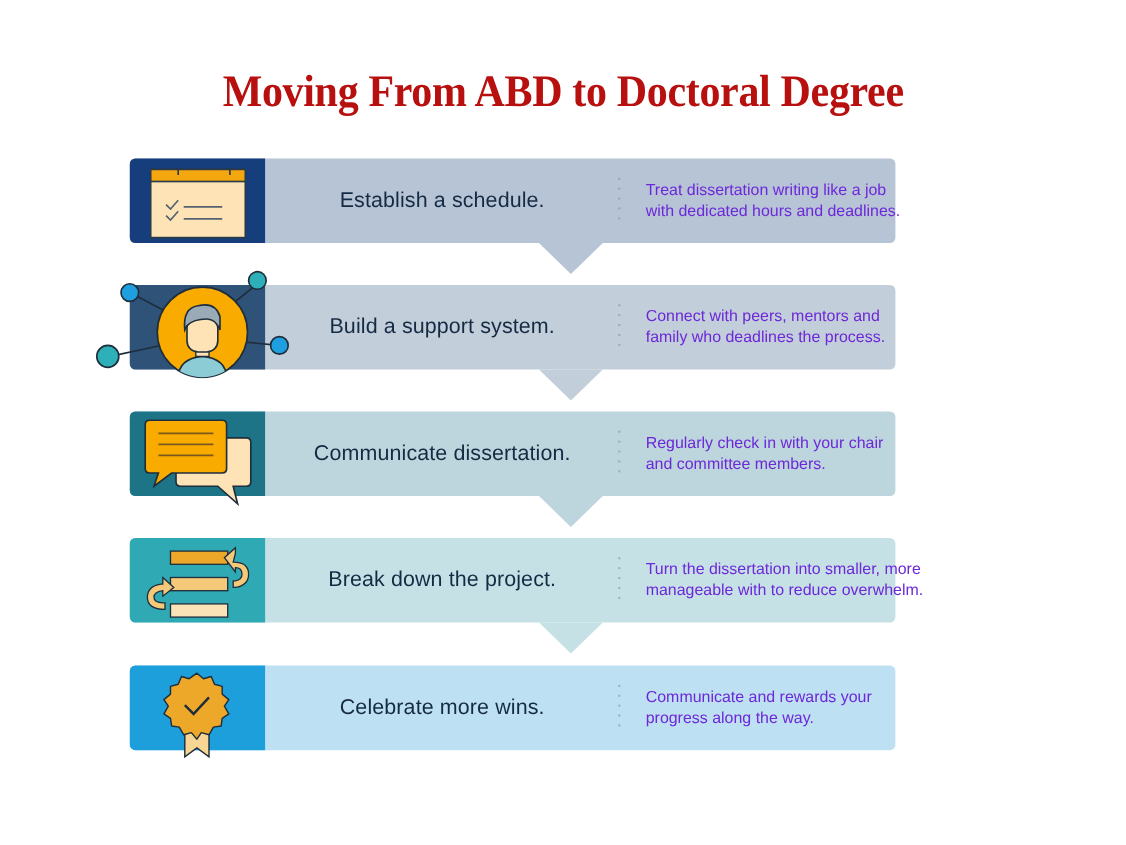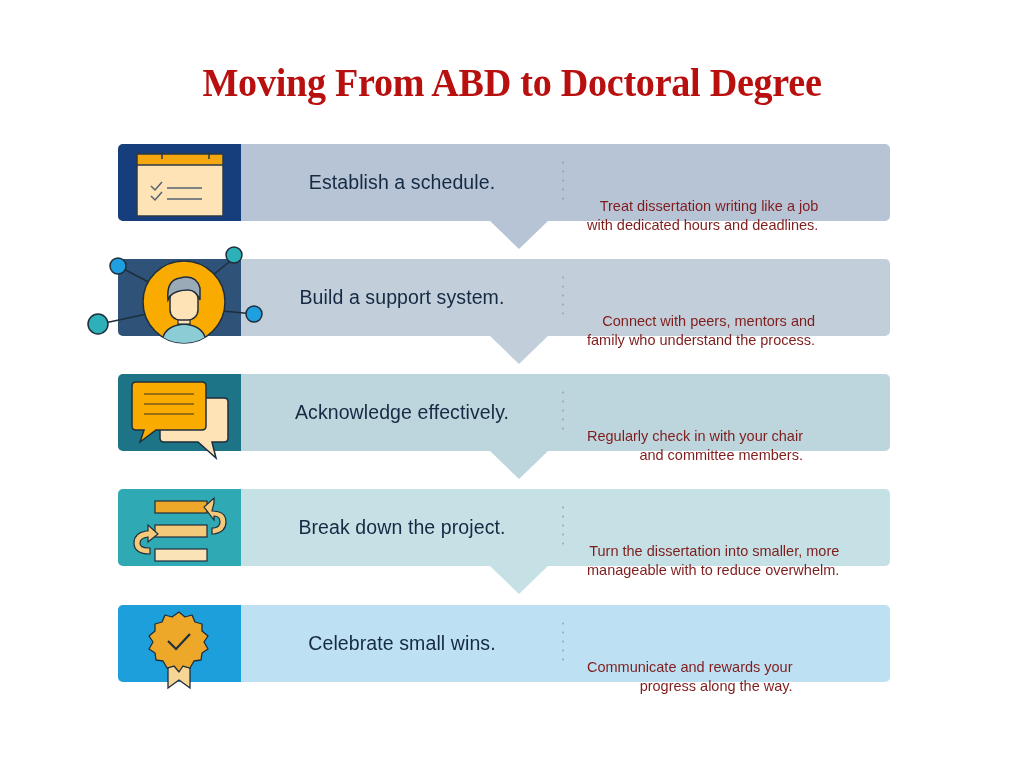--- a/index.html
+++ b/index.html
@@ -7,43 +7,42 @@
       width: 1024px; height: 768px; background: #ffffff; position: relative; overflow: hidden;
       font-family: "Liberation Sans", "DejaVu Sans", sans-serif;
     }
     .title {
       position: absolute; left: 0; top: 58px; width: 1024px; text-align: center;
       font-family: "Liberation Serif", "DejaVu Serif", serif;
       font-weight: bold; font-size: 41px; color: #b80f0f; letter-spacing: -0.3px;
       transform: scaleX(0.93); transform-origin: center;
     }
     .row {
-      position: absolute; left: 118px; width: 772px; height: 77px;
+      position: absolute; left: 118px; width: 696px; height: 77px;
       border-radius: 5px;
-      text-align: right;
     }
     .row .panel {
       position: absolute; left: 0; top: 0; width: 123px; height: 77px;
       border-radius: 5px 0 0 5px;
     }
     .row .heading {
       position: absolute; left: 123px; width: 322px; top: 0; height: 77px;
       display: flex; align-items: center; justify-content: center;
       font-size: 19.5px; color: #152a43; font-weight: normal;
       letter-spacing: 0.1px;
     }
     .row .divider {
       position: absolute; left: 444px; top: 14px; width: 2px; height: 48px;
       background-image: radial-gradient(circle, rgba(130,140,150,0.55) 1px, transparent 1.2px);
       background-size: 2px 9px; background-repeat: repeat-y;
     }
     .row .desc {
       position: absolute; left: 469px; top: 0; height: 77px; width: 320px;
       display: flex; align-items: center;
-      font-size: 14.5px; line-height: 19px; color: #7f1d1d; margin-top: 33px;
+      font-size: 14.5px; line-height: 19px; color: #6d28d9;
     }
     .arrow {
       position: absolute; width: 0; height: 0;
       border-left: 29px solid transparent; border-right: 29px solid transparent;
       border-top: 28px solid #b7c4d6;
     }
     .icon { position: absolute; }
   </style>
 </head>
 <body>
@@ -68,21 +67,21 @@
     <div><span>Treat dissertation writing like a job</span><br><span>with dedicated hours and deadlines.</span></div>
   </div>
 </div>
 <div class="arrow" style="left:490px;top:221px;border-top-color:#b7c4d6;"></div>
 
 <div class="row" style="top:259px;background:#c2ced9;">
   <div class="panel" style="background:#2e5278;"></div>
   <div class="heading">Build a support system.</div>
   <div class="divider"></div>
   <div class="desc">
-    <div><span>Connect with peers, mentors and</span><br><span>family who understand the process.</span></div>
+    <div><span>Connect with peers, mentors and</span><br><span>family who deadlines the process.</span></div>
   </div>
 </div>
 <svg class="icon" style="left:84px;top:244px;" width="186" height="100" viewBox="0 0 186 100">
   <line x1="34" y1="22" x2="72" y2="42" stroke="#1f2e3c" stroke-width="1.5"></line>
   <line x1="150" y1="14" x2="118" y2="40" stroke="#1f2e3c" stroke-width="1.5"></line>
   <line x1="16" y1="80" x2="72" y2="68" stroke="#1f2e3c" stroke-width="1.5"></line>
   <line x1="170" y1="70" x2="128" y2="66" stroke="#1f2e3c" stroke-width="1.5"></line>
   <circle cx="34" cy="22" r="8" fill="#1e9fe0" stroke="#1f2e3c" stroke-width="1.5"></circle>
   <circle cx="150" cy="11" r="8" fill="#2db0b8" stroke="#1f2e3c" stroke-width="1.5"></circle>
   <circle cx="14" cy="80" r="10" fill="#2db0b8" stroke="#1f2e3c" stroke-width="1.5"></circle>
@@ -97,21 +96,21 @@
     <path d="M78 100 Q78 82 100 80 Q122 82 122 100 Z" fill="#8cccd4" stroke="#1f2e3c" stroke-width="1.5"></path>
     <rect x="94" y="70" width="12" height="10" fill="#fde3b6" stroke="#1f2e3c" stroke-width="1.2"></rect>
     <rect x="86" y="44" width="28" height="32" rx="10" fill="#fde3b6" stroke="#1f2e3c" stroke-width="1.5"></rect>
     <path d="M84 56 Q82 36 96 34 Q112 30 116 44 L116 56 Q112 46 104 46 Q92 46 86 52 Z" fill="#9aaab6" stroke="#1f2e3c" stroke-width="1.5"></path>
   </g>
 </svg>
 <div class="arrow" style="left:490px;top:336px;border-top-color:#c2ced9;"></div>
 
 <div class="row" style="top:374px;background:#bdd5dc;">
   <div class="panel" style="background:#1e7487;"></div>
-  <div class="heading">Acknowledge effectively.</div>
+  <div class="heading">Communicate dissertation.</div>
   <div class="divider"></div>
   <div class="desc">
     <div><span>Regularly check in with your chair</span><br><span>and committee members.</span></div>
   </div>
 </div>
 <svg class="icon" style="left:130px;top:380px;" width="100" height="80" viewBox="0 0 100 80">
   <path d="M30 18 L94 18 Q98 18 98 22 L98 58 Q98 62 94 62 L82 62 L86 78 L68 62 L34 62 Q30 62 30 58 Z" fill="#fde3b6" stroke="#1f2e3c" stroke-width="1.5"></path>
   <path d="M6 2 L72 2 Q76 2 76 6 L76 46 Q76 50 72 50 L26 50 L10 62 L14 50 L6 50 Q2 50 2 46 L2 6 Q2 2 6 2 Z" fill="#f9ab00" stroke="#1f2e3c" stroke-width="1.5"></path>
   <line x1="14" y1="14" x2="64" y2="14" stroke="#7a5a1a" stroke-width="1.5"></line>
   <line x1="14" y1="24" x2="64" y2="24" stroke="#7a5a1a" stroke-width="1.5"></line>
@@ -131,21 +130,21 @@
   <div class="heading">Break down the project.</div>
   <div class="divider"></div>
   <div class="desc">
     <div><span>Turn the dissertation into smaller, more</span><br><span>manageable with to reduce overwhelm.</span></div>
   </div>
 </div>
 <div class="arrow" style="left:490px;top:566px;border-top-color:#c5e1e6;"></div>
 
 <div class="row" style="top:605px;background:#bde0f2;">
   <div class="panel" style="background:#1d9fdb;"></div>
-  <div class="heading">Celebrate small wins.</div>
+  <div class="heading">Celebrate more wins.</div>
   <div class="divider"></div>
   <div class="desc">
     <div><span>Communicate and rewards your</span><br><span>progress along the way.</span></div>
   </div>
 </div>
 <svg class="icon" style="left:146px;top:610px;" width="66" height="82" viewBox="0 0 66 82">
   <path d="M18 50 L18 78 L29 70 L40 78 L40 50 Z" transform="translate(4,0)" fill="#f7d594" stroke="#1f2e3c" stroke-width="1.3"></path>
   <path d="M33 2 L39 7 L46 5 L49 12 L56 14 L56 21 L62 26 L58 32 L62 39 L56 43 L55 50 L48 51 L44 58 L37 56 L33 62 L28 56 L21 58 L17 51 L10 50 L9 43 L3 39 L7 32 L3 26 L9 21 L9 14 L16 12 L19 5 L26 7 Z" fill="#eda82a" stroke="#1f2e3c" stroke-width="1.3" stroke-linejoin="round"></path>
   <polyline points="22,31 30,39 44,24" fill="none" stroke="#1f2e3c" stroke-width="2.2"></polyline>
 </svg>

